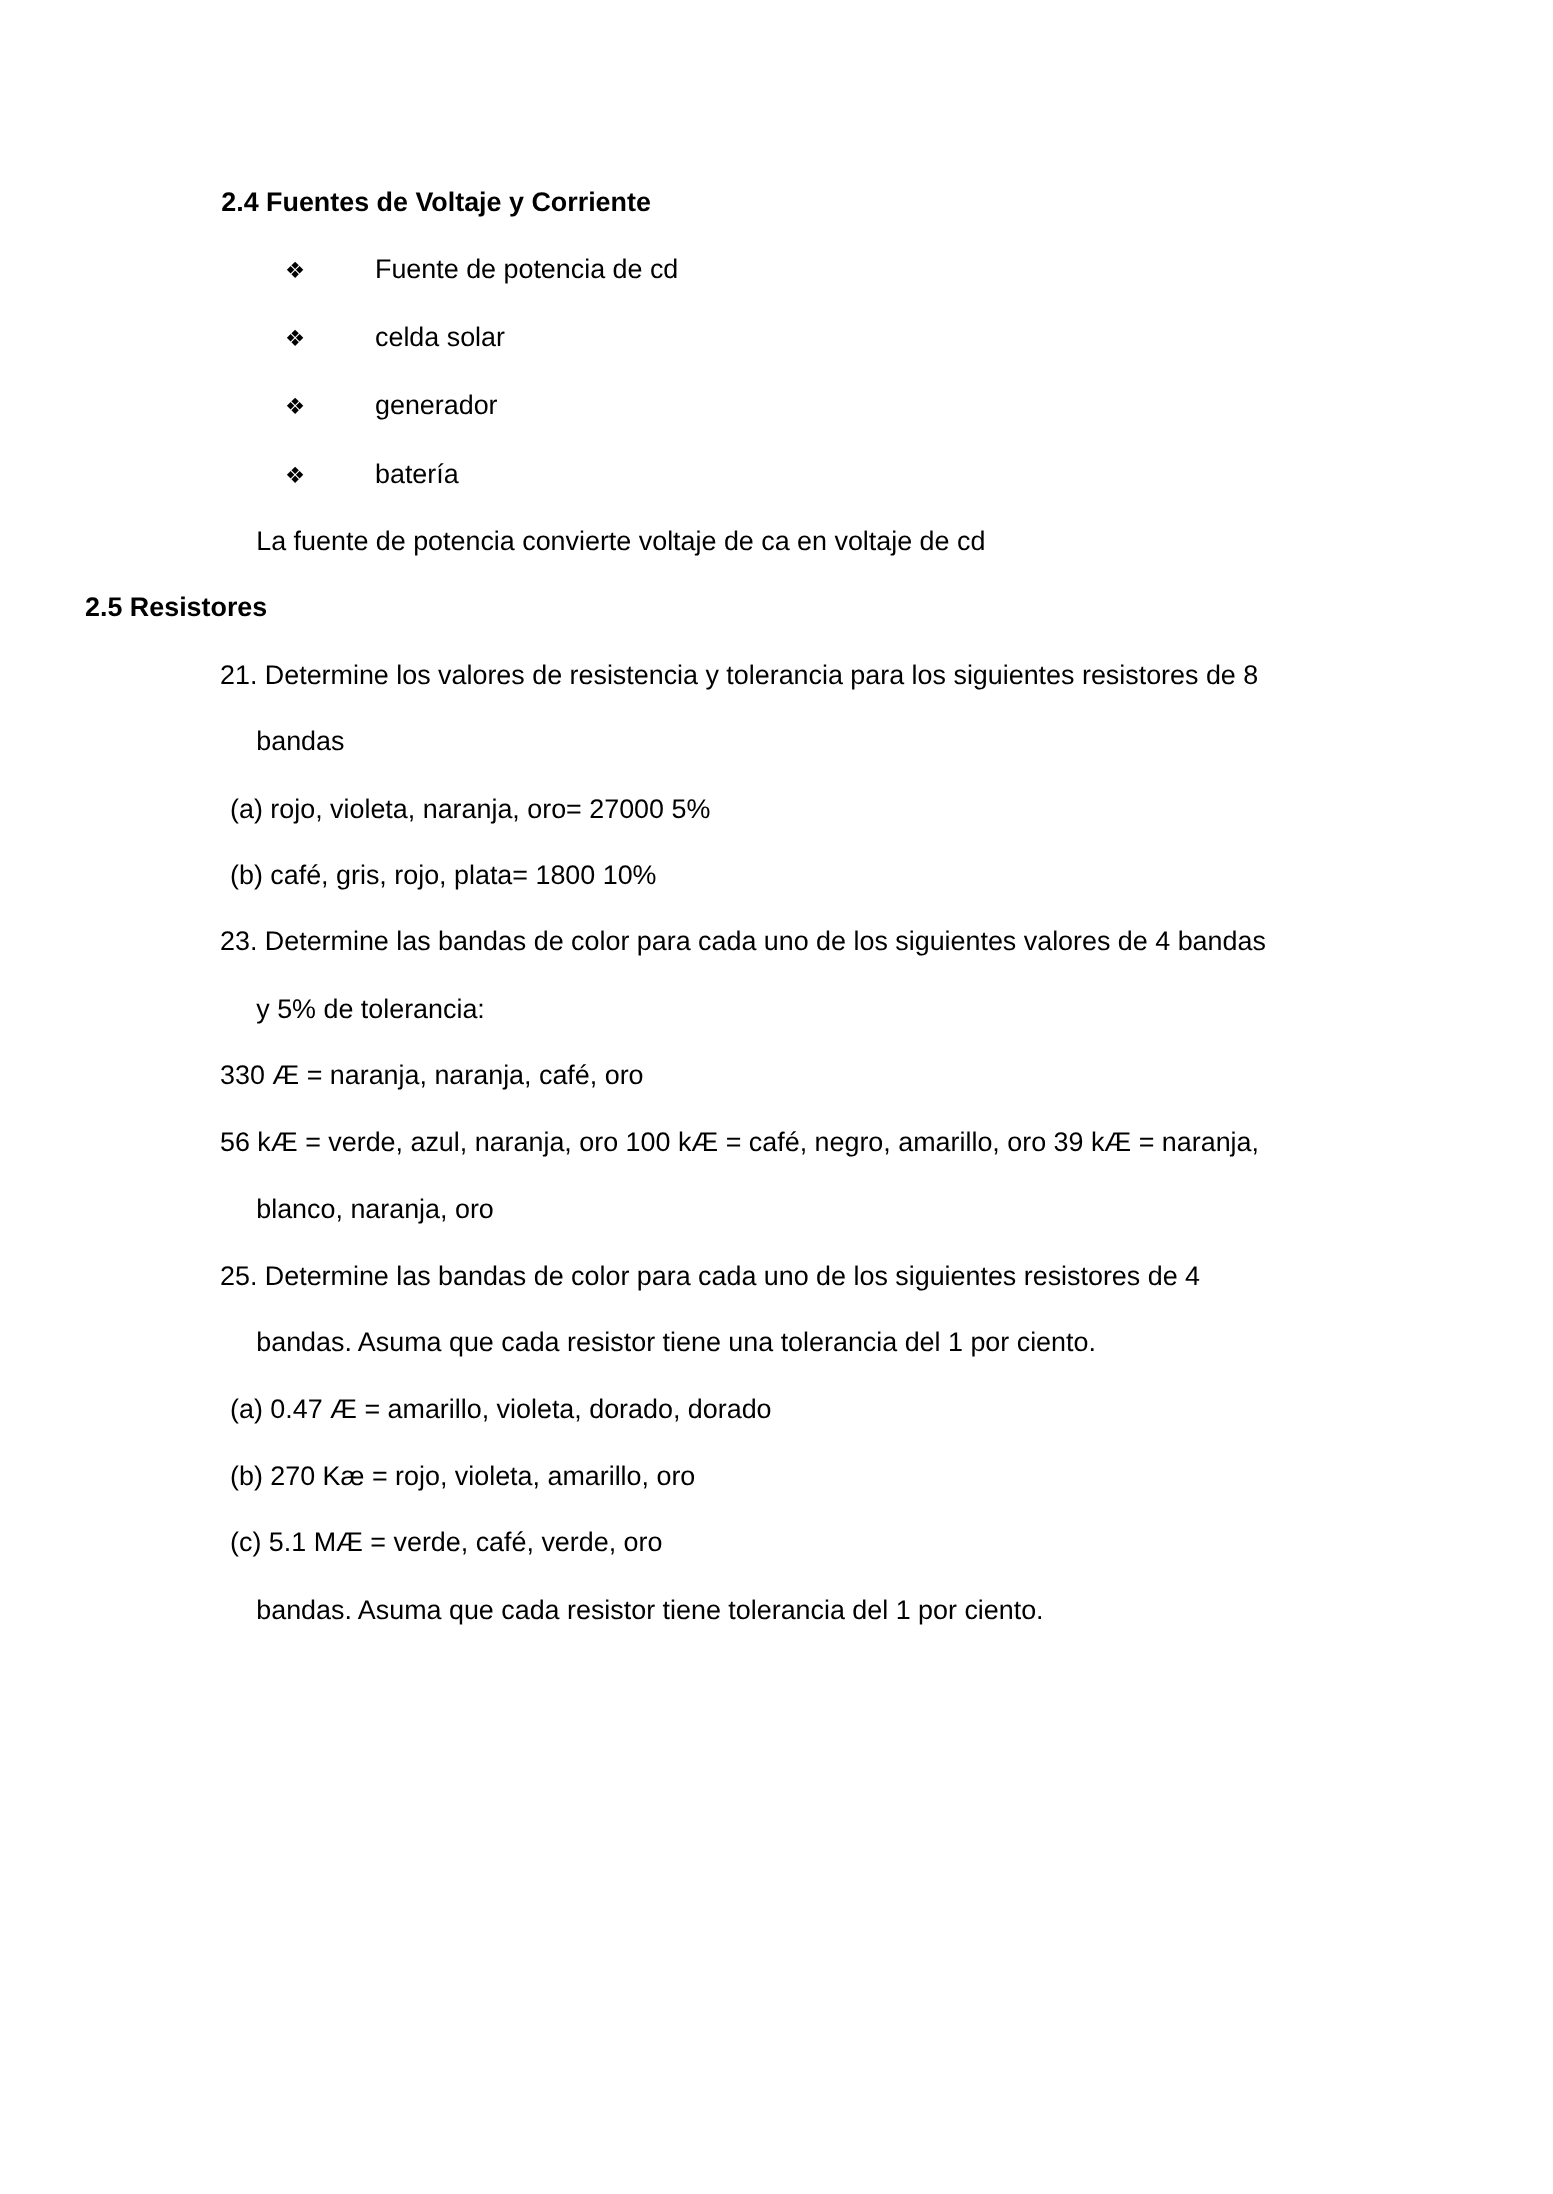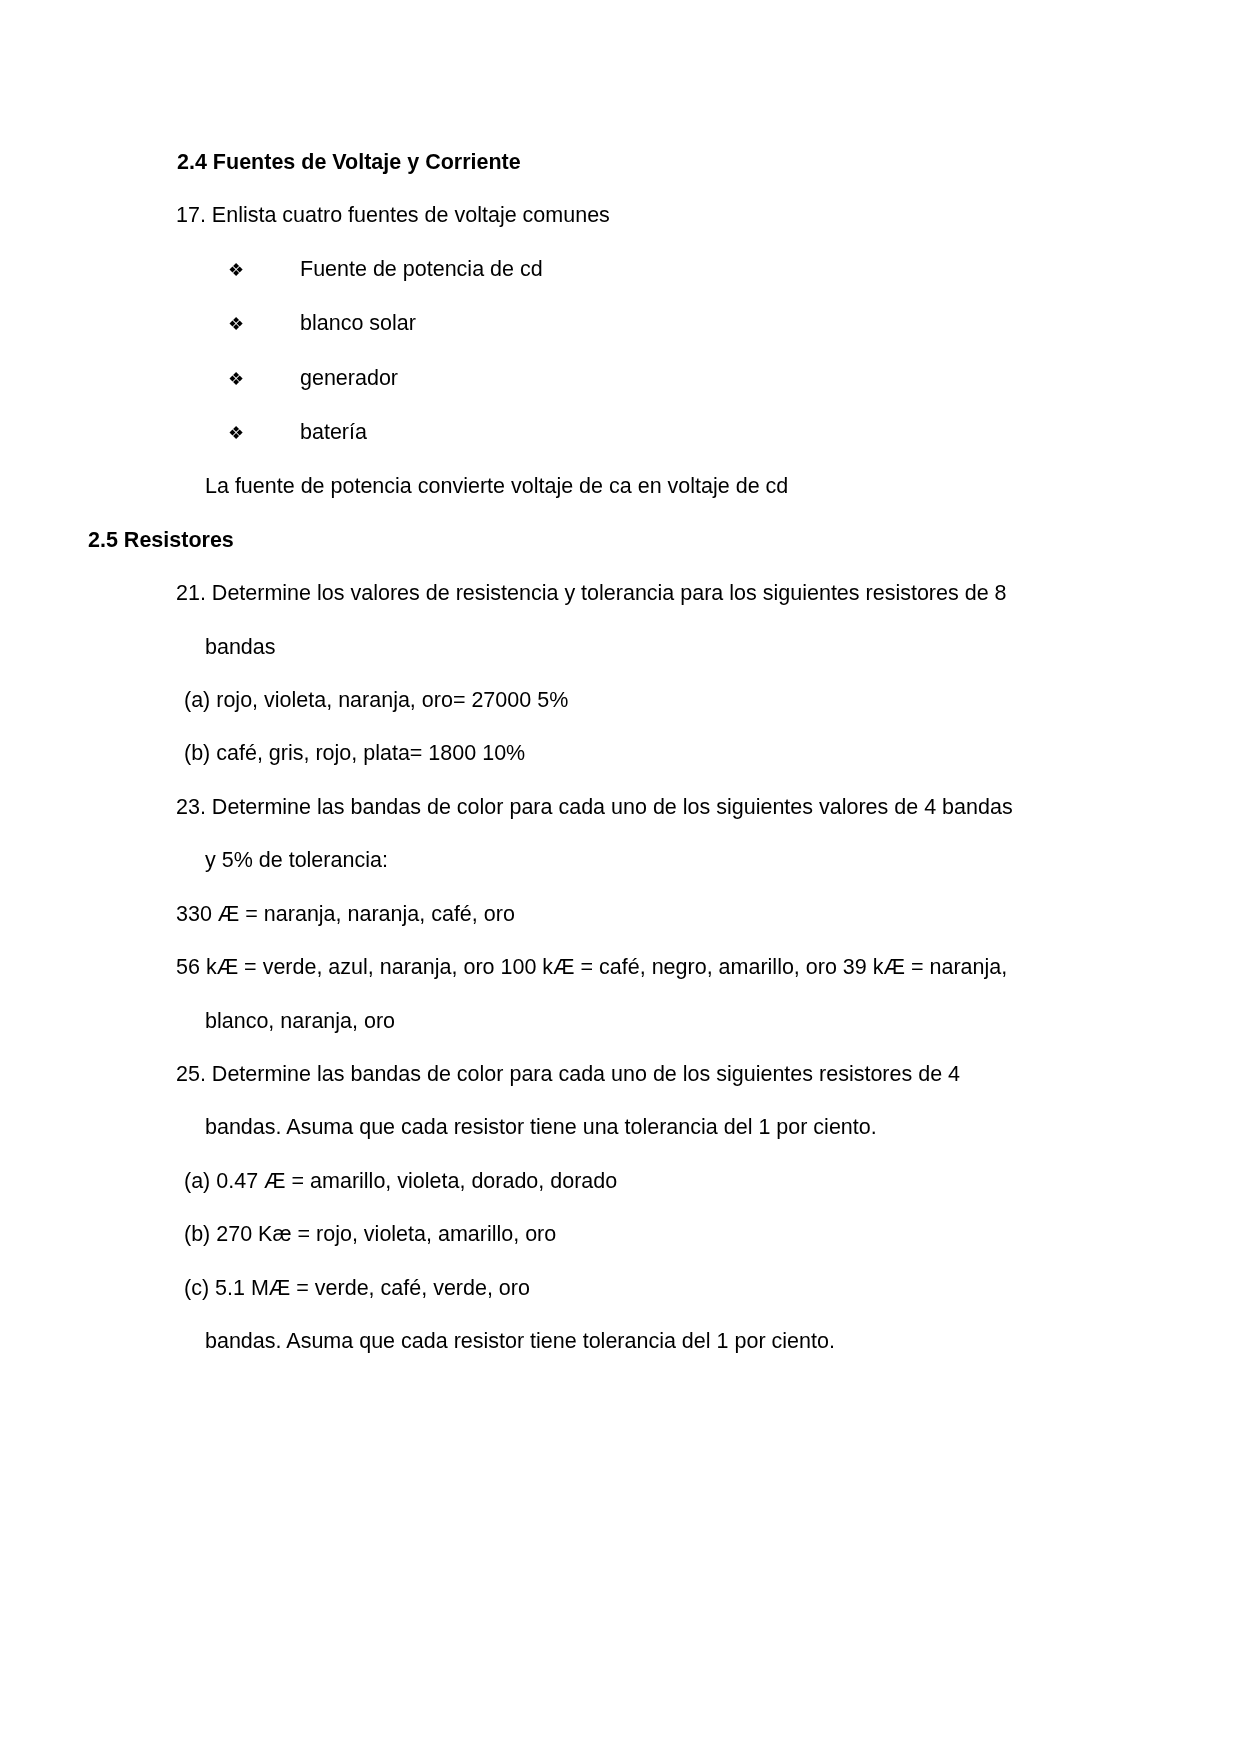--- a/index.html
+++ b/index.html
@@ -20,44 +20,43 @@
     width: 1113px;
     height: 1755px;
     padding-top: 136px;
   }
   .ln {
     line-height: 53.4px;
     white-space: pre;
   }
   
   .hA   { padding-left: 177px; font-weight: bold; } 
-  .hB   { padding-left: 88px; font-weight: bold; } 
+  .hB   { padding-left: 68px; font-weight: bold; } 
   .item { padding-left: 176px; }                    
   .lett { padding-left: 184px; }                    
   .val  { padding-left: 176px; }                    
   .cont { padding-left: 205px; }                    
   .bull { padding-left: 228px; }                    
   .bullet-glyph {
     display: inline-block;
     width: 72px;
     font-size: 18px;
   }
 </style>
 </head>
 <body>
 
 <div class="page">
 
   <div class="ln hA">2.4 Fuentes de Voltaje y Corriente</div>
 
-  <div class="ln item">17. Enlista cuatro fuentes de voltaje comunes</div>
 
   <div class="ln bull"><span class="bullet-glyph">❖</span><span>Fuente de potencia de cd</span></div>
 
-  <div class="ln bull"><span class="bullet-glyph">❖</span><span>blanco solar</span></div>
+  <div class="ln bull"><span class="bullet-glyph">❖</span><span>celda solar</span></div>
 
   <div class="ln bull"><span class="bullet-glyph">❖</span><span>generador</span></div>
 
   <div class="ln bull"><span class="bullet-glyph">❖</span><span>batería</span></div>
 
   <div class="ln cont">La fuente de potencia convierte voltaje de ca en voltaje de cd</div>
 
   <div class="ln hB">2.5 Resistores</div>
 
   <div class="ln item">21. Determine los valores de resistencia y tolerancia para los siguientes resistores de 8</div>

